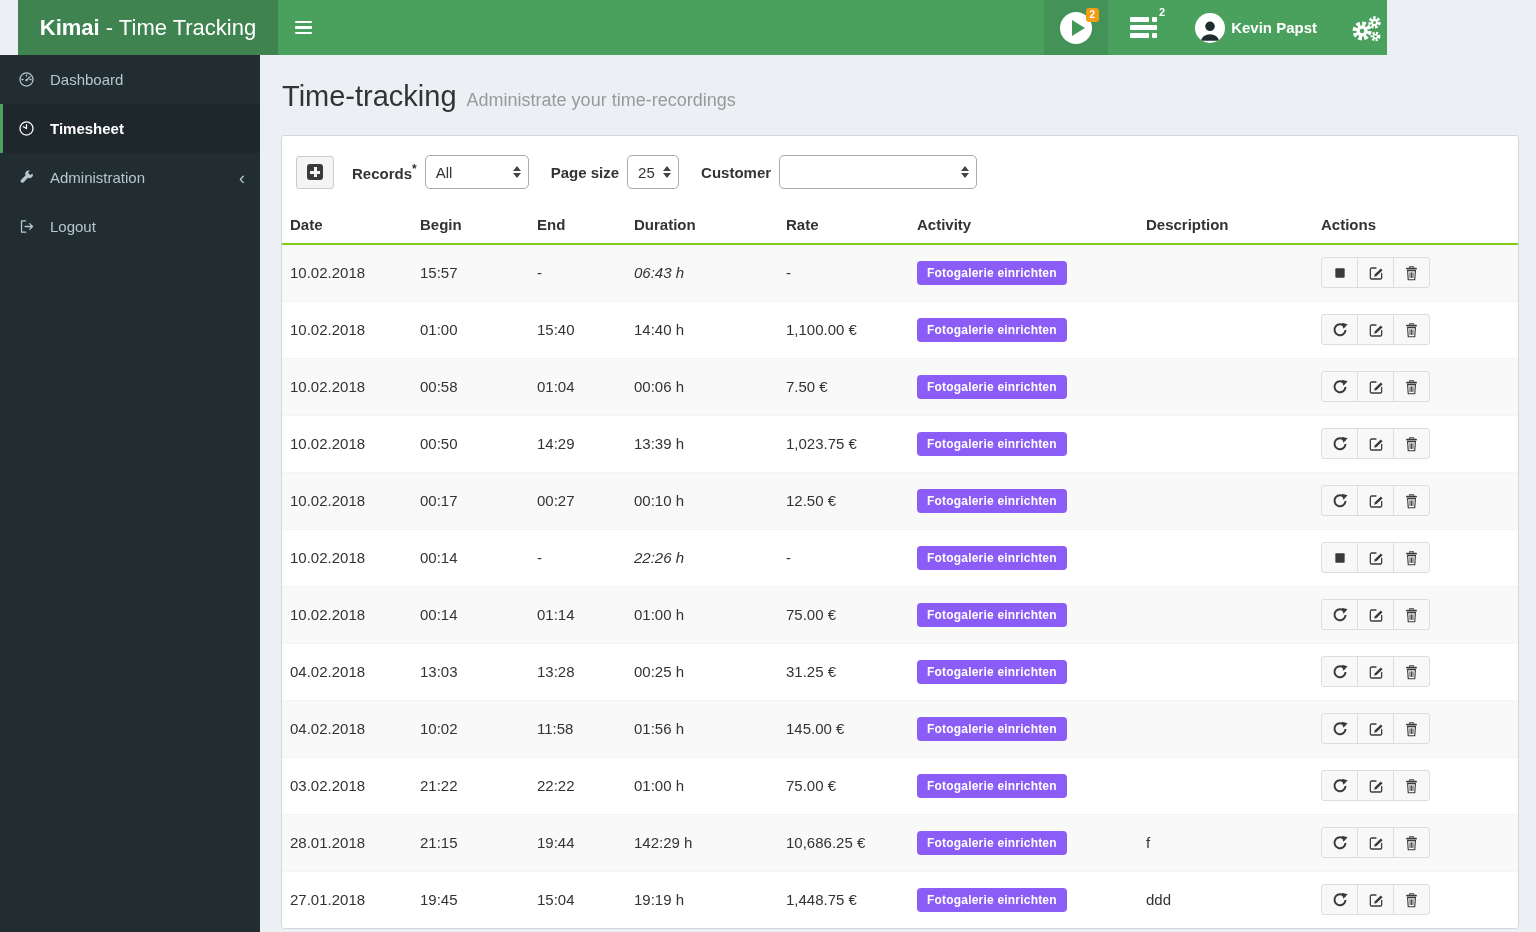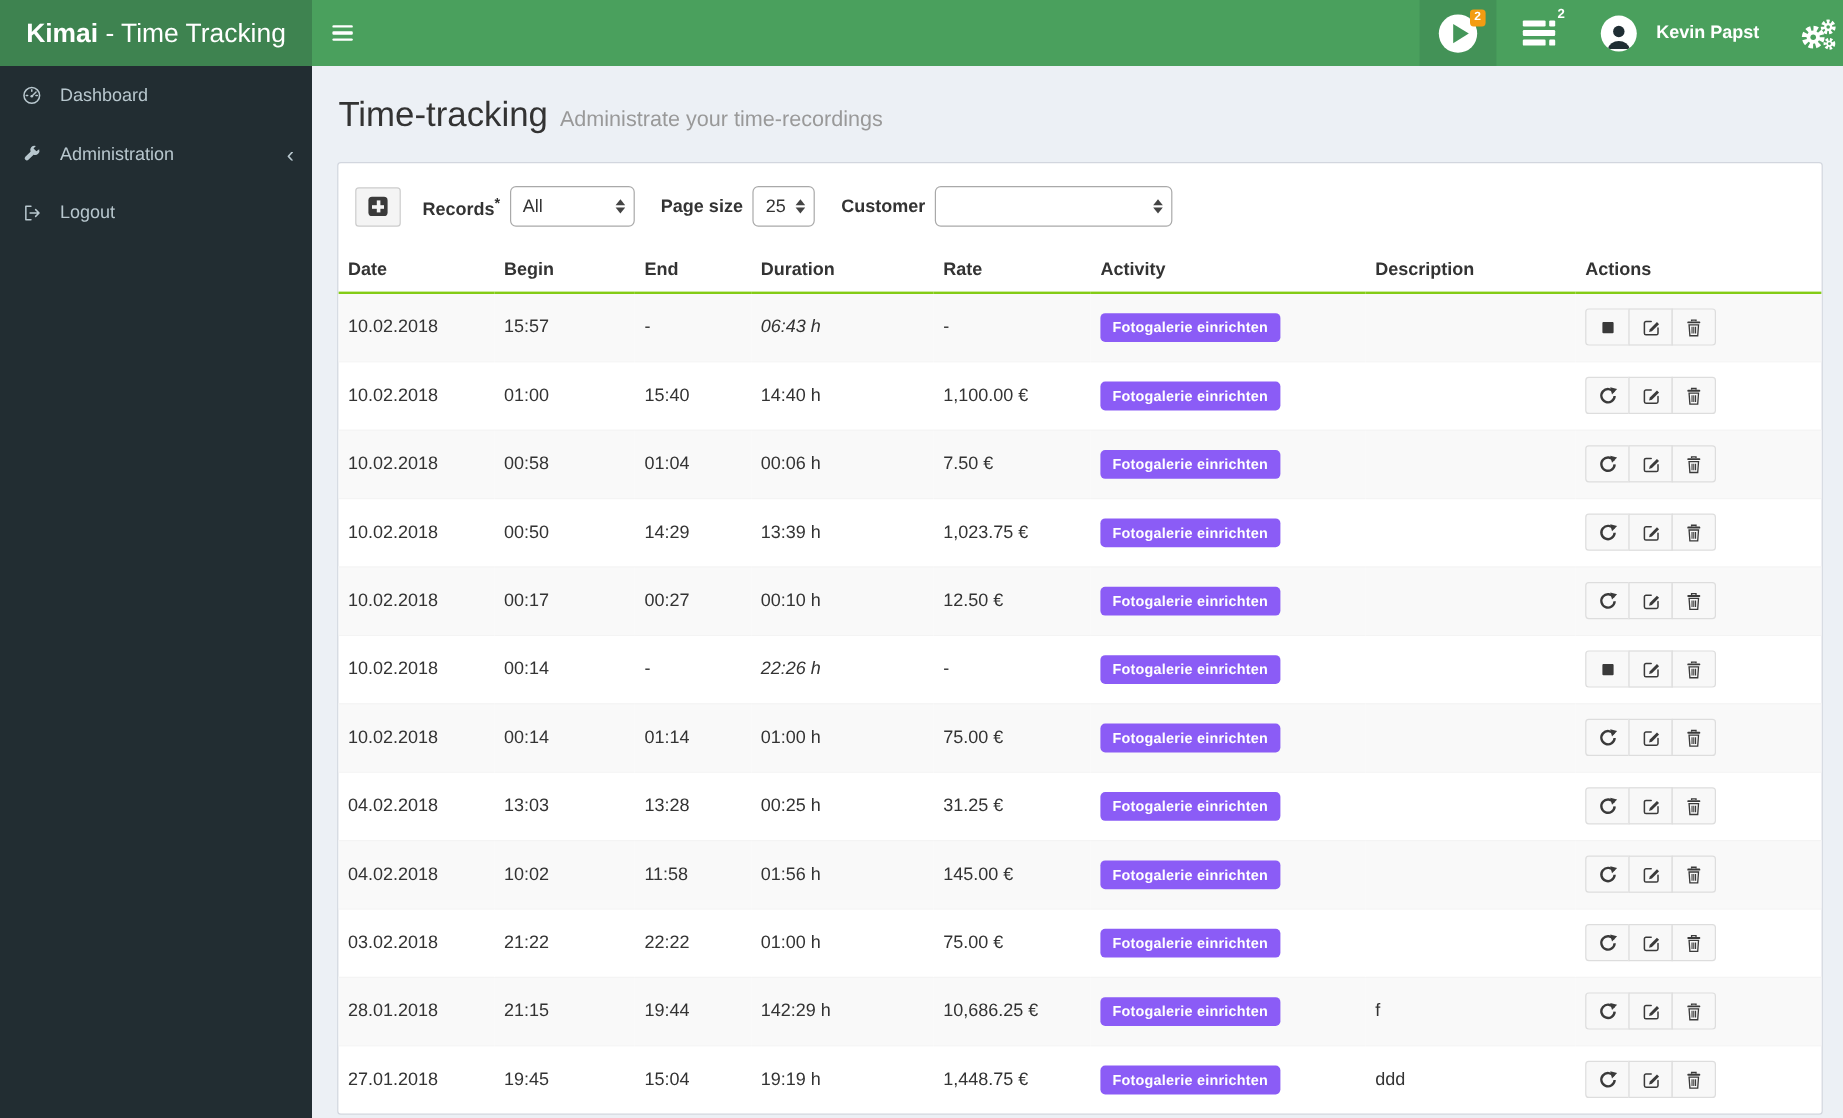--- a/index.html
+++ b/index.html
@@ -1,34 +1,34 @@
 <!DOCTYPE html>
 <html><head>
 <meta charset="utf-8">
 <style>
   * { margin:0; padding:0; box-sizing:border-box; }
   html,body { width:1536px; height:932px; overflow:hidden; font-family:"Liberation Sans", sans-serif; font-size:15px; color:#333; background:#ecf0f5; }
 
   
-  .navbar { position:absolute; top:0; left:0; width:1536px; height:55px; background:#4aa05d; display:flex; z-index:30; }
+  .navbar { position:absolute; top:0; left:18px; width:1369px; height:55px; background:#4aa05d; display:flex; z-index:30; }
   .logo { width:260px; height:55px; background:#3e8350; color:#fff; display:flex; align-items:center; justify-content:center; font-size:22px; white-space:pre; }
   .logo b { font-weight:bold; }
   .nav-rest { flex:1; display:flex; align-items:center; }
   .hamburger { width:50px; height:55px; display:flex; flex-direction:column; align-items:center; justify-content:center; gap:3px; cursor:pointer; }
   .hamburger span { width:17px; height:2.5px; background:#fff; border-radius:1px; }
   .nav-right { margin-left:auto; display:flex; align-items:center; height:55px; }
   .play-box { width:64px; height:55px; background:#439257; display:flex; align-items:center; justify-content:center; position:relative; cursor:pointer; }
   .play-circle { width:32px; height:32px; border-radius:50%; background:#fff; position:relative; }
   .play-circle::after { content:""; position:absolute; left:12px; top:8px; border-left:13px solid #449659; border-top:8px solid transparent; border-bottom:8px solid transparent; }
   .play-badge { position:absolute; top:8px; right:9px; background:#f39c12; color:#fff; font-size:10px; font-weight:bold; padding:1px 4px; border-radius:3px; line-height:12px; }
   .tasks-box { padding:0 18px 0 22px; position:relative; display:flex; flex-direction:column; gap:3px; cursor:pointer; }
   .tasks-box .r { display:flex; gap:3px; }
   .tasks-box .bar { height:5px; background:#fff; border-radius:1px; }
   .tasks-sup { position:absolute; top:-11px; right:10px; color:#fff; font-size:11px; font-weight:bold; }
-  .user-box { display:flex; align-items:center; gap:16px; padding:0 18px 0 20px; cursor:pointer; }
+  .user-box { display:flex; align-items:center; gap:6px; padding:0 18px 0 20px; cursor:pointer; }
   .avatar { width:30px; height:30px; border-radius:50%; background:#fff; display:flex; align-items:flex-end; justify-content:center; overflow:hidden; }
   .user-name { color:#fff; font-weight:bold; font-size:15px; }
   .cogs-box { padding:0 16px 0 14px; cursor:pointer; position:relative; width:52px; height:55px; }
 
   
   .sidebar { position:absolute; top:55px; left:0; width:260px; height:877px; background:#222d32; z-index:20; }
   .side-item { display:flex; align-items:center; height:49px; padding:0 15px 0 0; color:#b8c7ce; cursor:pointer; border-left:3px solid transparent; }
   .side-item .ic { width:47px; display:flex; justify-content:center; }
   .side-item.active { background:#1e282c; border-left-color:#4aa05d; color:#fff; font-weight:bold; }
   .side-item .chev { margin-left:auto; font-size:18px; line-height:14px; color:#b8c7ce; }
@@ -135,20 +135,29 @@
       <div class="side-item">
         <span class="ic">
           <svg width="17" height="17" viewBox="0 0 24 24">
             <circle cx="12" cy="12" r="9.2" stroke="#b8c7ce" stroke-width="1.8" fill="none" stroke-linecap="round" stroke-linejoin="round"></circle>
             <path d="M12 13 L17 8" stroke="#b8c7ce" stroke-width="1.8" fill="none" stroke-linecap="round" stroke-linejoin="round"></path>
             <circle cx="12" cy="13" r="1.6" fill="#b8c7ce"></circle>
             <path d="M5.5 12 h1.6 M12 5.5 v1.6 M18.5 12 h-1.6" stroke="#b8c7ce" stroke-width="1.8" fill="none" stroke-linecap="round" stroke-linejoin="round"></path>
           </svg>
         </span>
         <span>Dashboard</span>
+      </div>
+      <div class="side-item active">
+        <span class="ic">
+          <svg width="17" height="17" viewBox="0 0 24 24">
+            <circle cx="12" cy="12" r="9.2" stroke="#ffffff" stroke-width="1.8" fill="none" stroke-linecap="round" stroke-linejoin="round"></circle>
+            <path d="M12 6.5 V12 L7.5 9.5" stroke="#ffffff" stroke-width="1.8" fill="none" stroke-linecap="round" stroke-linejoin="round"></path>
+          </svg>
+        </span>
+        <span>Timesheet</span>
       </div>
       <div class="side-item">
         <span class="ic">
           <svg width="17" height="17" viewBox="0 0 24 24">
             <path d="M20.7 6.2 a5 5 0 0 1 -6.6 6.3 L8 18.6 a2.5 2.5 0 0 1 -3.6 -3.6 L10.5 9 A5 5 0 0 1 16.8 2.4 L14 5.2 l3.4 3.4 3.3-2.4z" fill="#b8c7ce"></path>
           </svg>
         </span>
         <span>Administration</span>
         <span class="chev">‹</span>
       </div>

